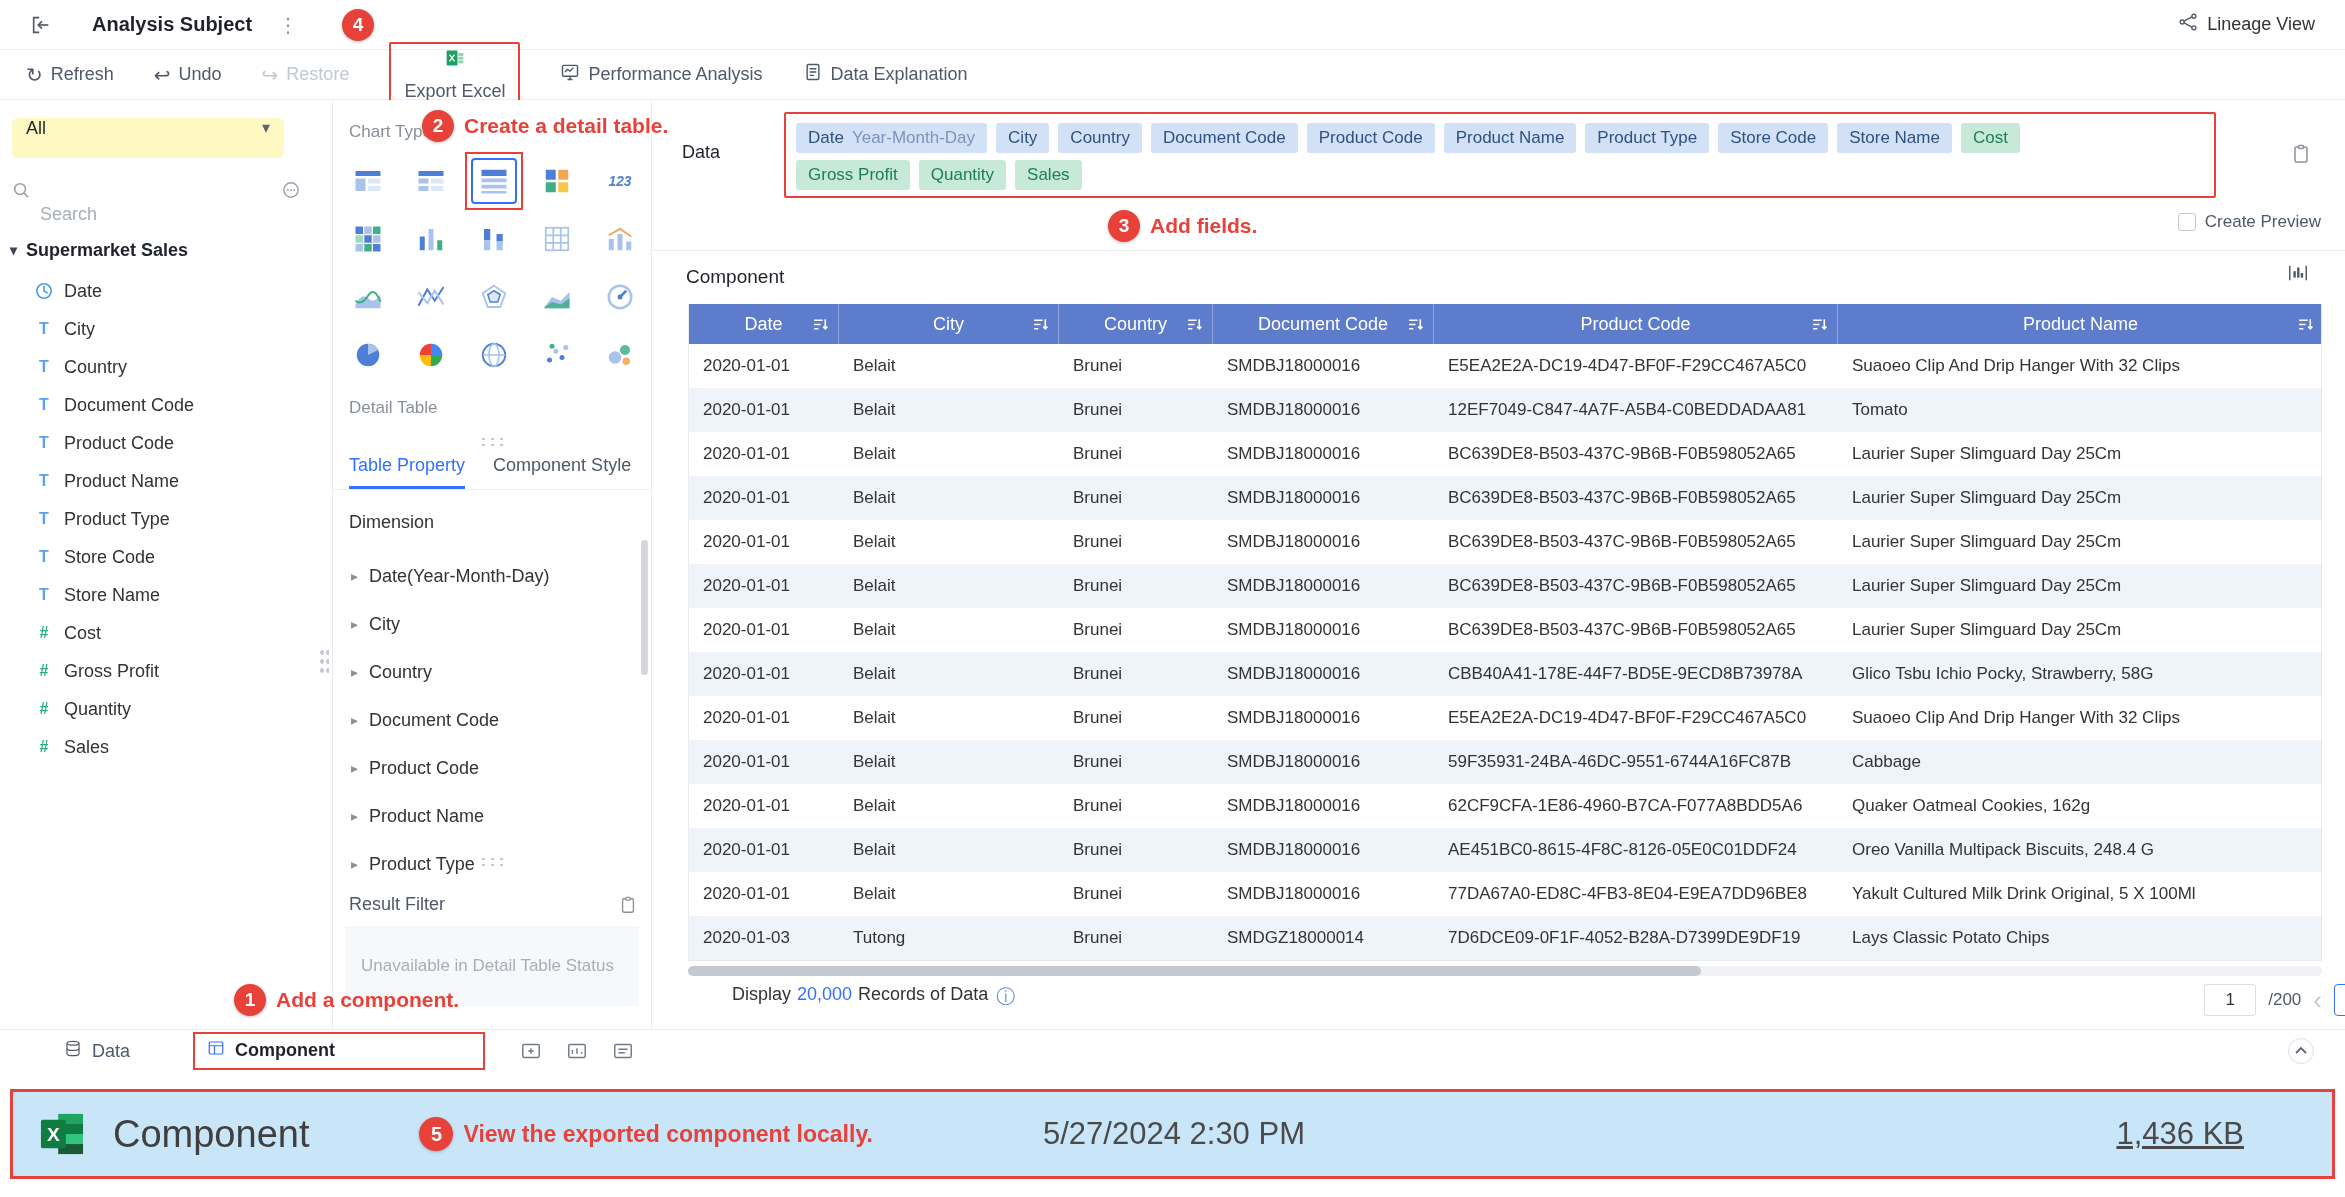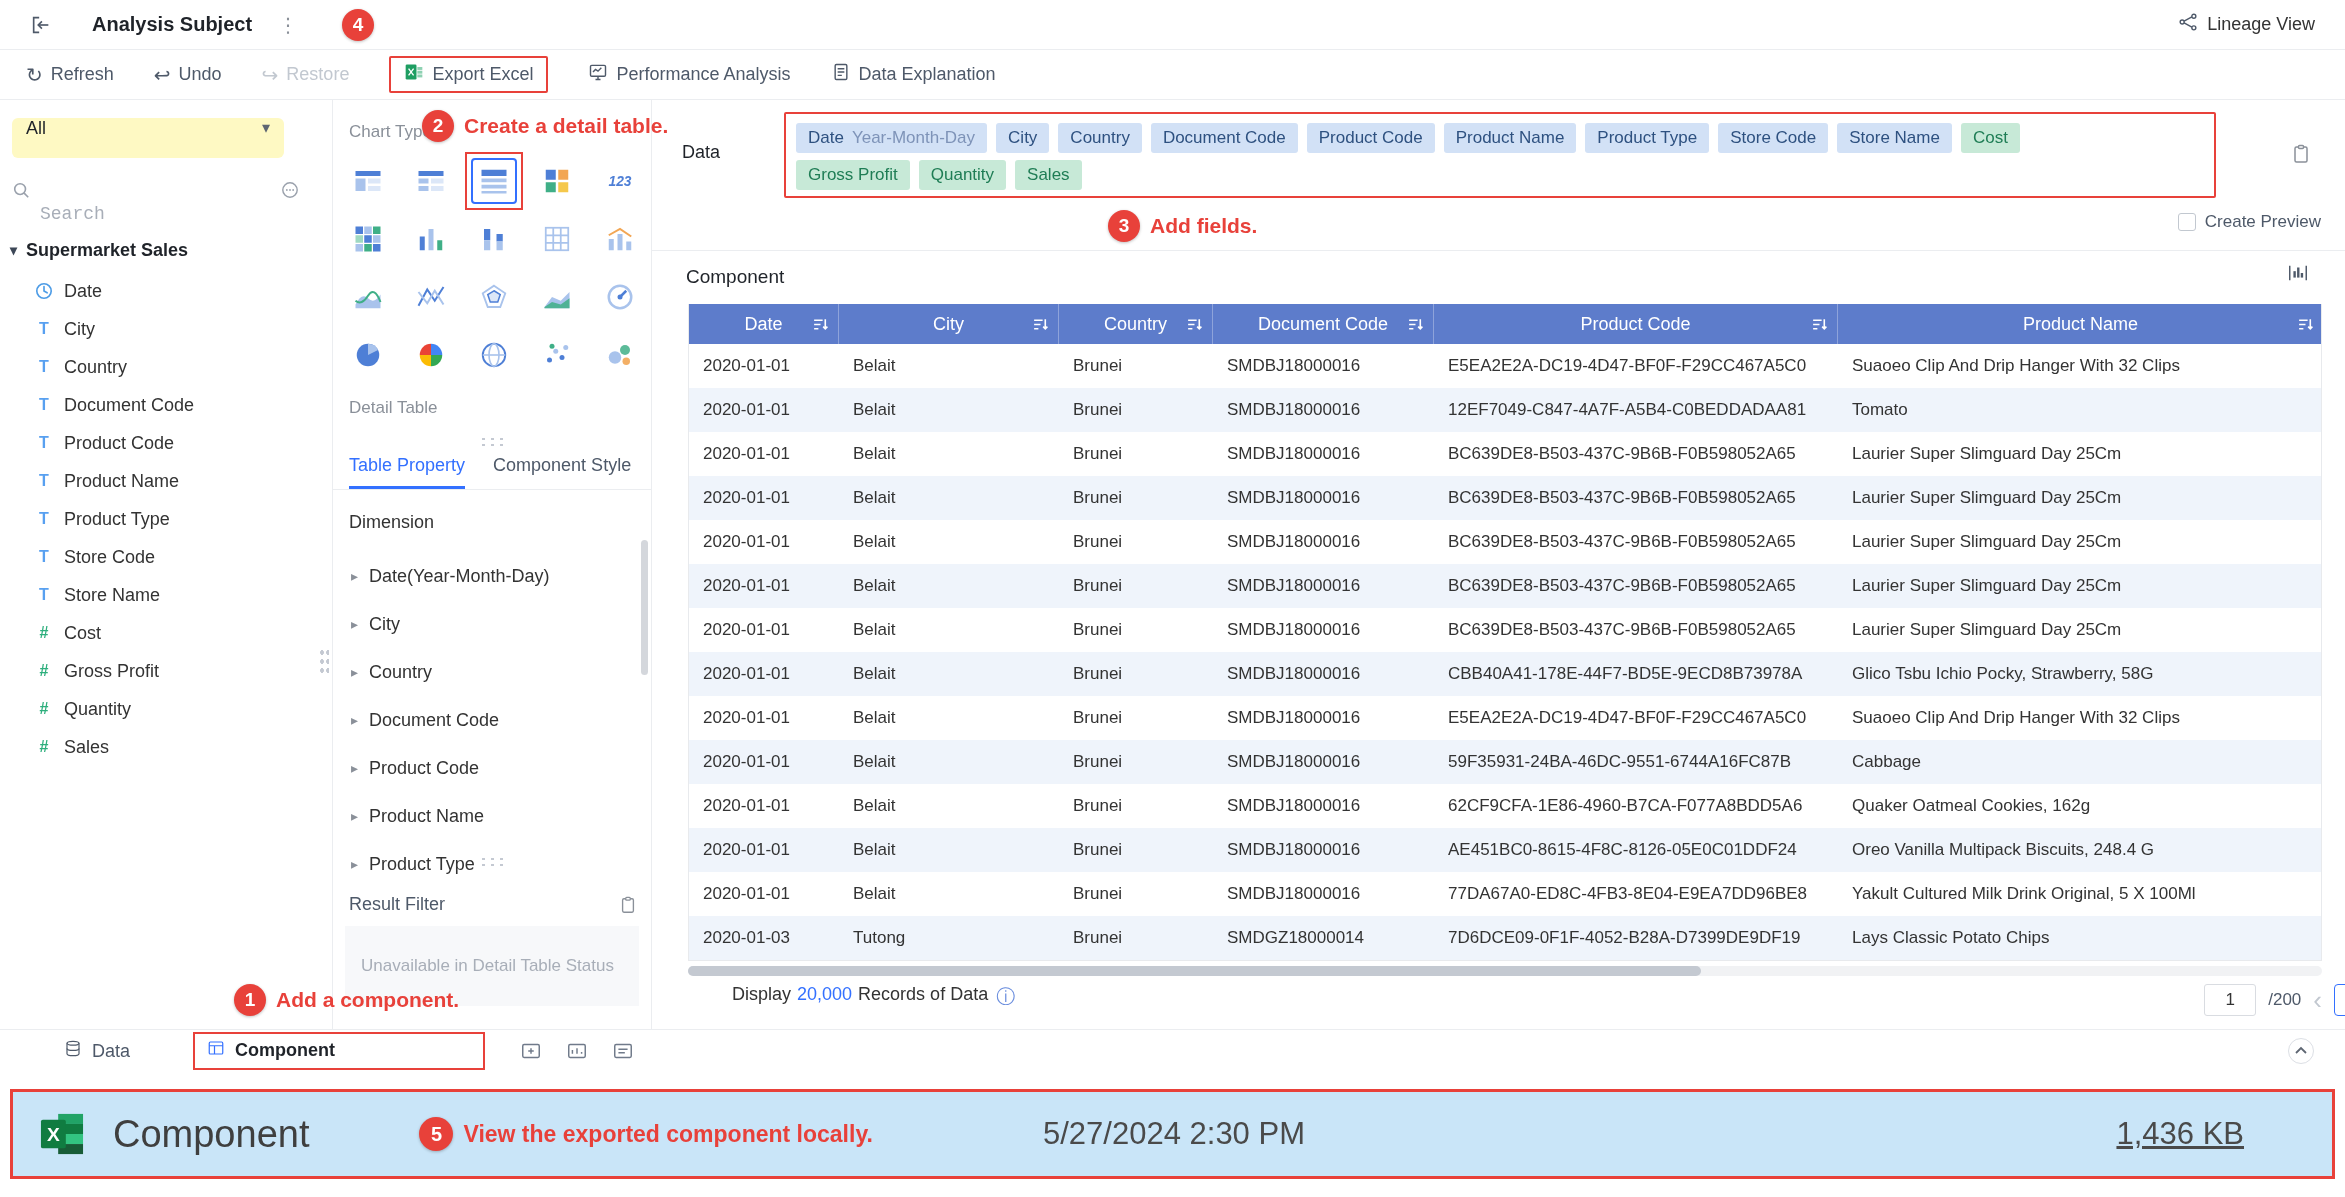--- a/index.html
+++ b/index.html
@@ -12,28 +12,28 @@
   .tb-collapse{margin-left:30px;display:inline-flex;cursor:pointer;}
   .page-title{margin-left:40px;font-size:20px;font-weight:bold;color:#1F2329;}
   .dots-v{margin-left:26px;color:#8A9099;font-size:20px;cursor:pointer;}
   .lineage{margin-left:auto;margin-right:30px;display:flex;align-items:center;gap:9px;font-size:18px;color:#333;cursor:pointer;}
 
   
   .toolbar{position:absolute;top:50px;left:0;right:0;height:50px;border-bottom:1px solid #EBEDF0;display:flex;align-items:center;padding-left:26px;gap:40px;background:#fff;}
   .tb-btn{display:inline-flex;align-items:center;gap:8px;font-size:18px;color:#4E5969;cursor:pointer;white-space:nowrap;}
   .tb-uni{font-size:20px;line-height:1;}
   .tb-btn.disabled{color:#C2C8D0;cursor:default;}
-  .tb-btn.export{border:2px solid #E8413A;padding:4px 13px;border-radius:2px;}
+  .tb-btn.export{border:2px solid #E8413A;padding:4px 13px;border-radius:2px;flex-direction:column;}
 
   
   .sidebar{position:absolute;top:100px;left:0;width:333px;height:929px;border-right:1px solid #EBEDF0;background:#fff;}
   .scope-select{position:absolute;left:12px;top:18px;width:272px;height:40px;background:#fef9c3;border-radius:6px;display:flex;align-items:flex-start;padding:0 14px;font-size:18px;color:#1F2329;cursor:pointer;}
   .scope-chevron{margin-left:auto;color:#5E6672;font-size:16px;}
   .search-row{position:absolute;left:12px;top:74px;width:272px;height:36px;display:flex;align-items:center;gap:8px;}
-  .search-input{flex:1;border:none;outline:none;background:transparent;font-size:18px;color:#8b5cf6;font-family:Liberation Mono, monospace;margin-top:44px;}
+  .search-input{flex:1;border:none;outline:none;background:transparent;font-size:18px;color:#8b5cf6;font-family:Liberation Sans, sans-serif;margin-top:44px;}
   .search-input::placeholder{color:#A8AEB8;}
   .tree-root{position:absolute;left:10px;top:132px;height:36px;display:flex;align-items:center;gap:9px;font-size:18px;font-weight:600;color:#1F2329;cursor:pointer;}
   .tree-caret{color:#3D4757;font-size:14px;}
   .field-list{position:absolute;left:0;top:172px;width:100%;}
   .field-row{height:38px;display:flex;align-items:center;gap:10px;padding-left:34px;cursor:pointer;font-size:18px;color:#333;}
   .f-ic{width:20px;display:inline-flex;justify-content:center;font-weight:bold;font-size:16px;}
   .ic-t{color:#58A0F0;}
   .ic-n{color:#2EAF7D;}
   .side-handle{position:absolute;right:3px;top:548px;width:10px;height:26px;background-image:radial-gradient(#C4C9D2 1.6px,transparent 1.8px);background-size:6px 9px;cursor:col-resize;}
 

